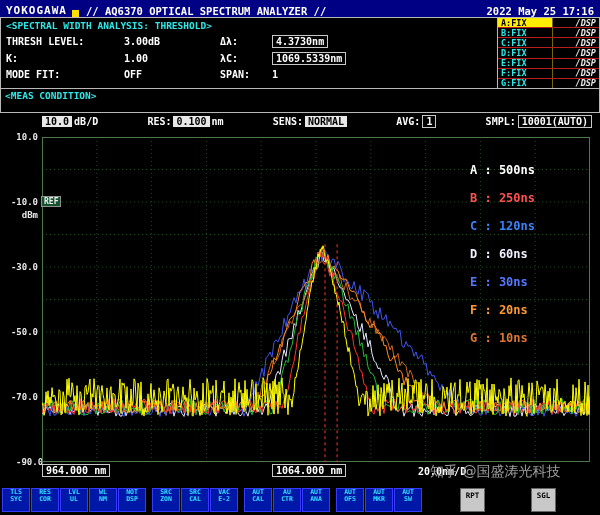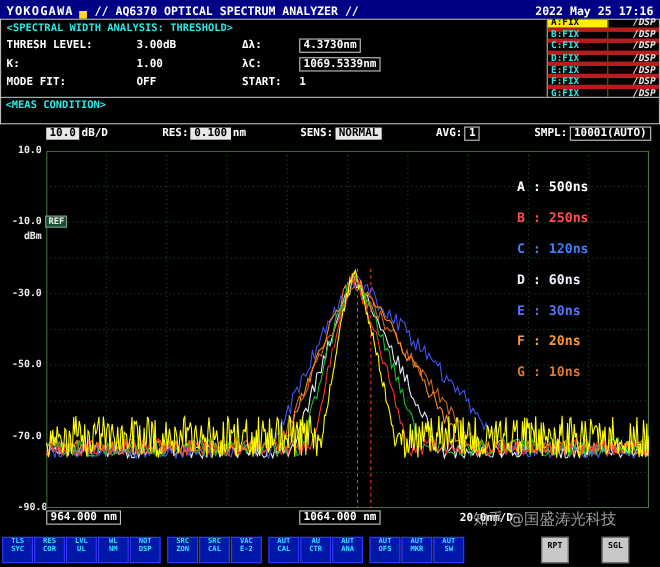--- a/index.html
+++ b/index.html
@@ -16,21 +16,21 @@
   
   .panels{position:absolute;top:17px;left:0;width:600px;height:72px;display:flex}
   .analysis{width:497px;border:1px solid #b8b8b8;border-right:none;padding:2px 0 0 5px}
   .ptitle{color:#2ee8e8;font-size:9.5px;font-weight:bold;white-space:nowrap}
   .arow{display:grid;grid-template-columns:118px 96px 52px auto;font-size:10px;font-weight:bold;
         margin-top:4px;align-items:center}
   .lbl{color:#fff;white-space:nowrap}
   .val{color:#fff;white-space:nowrap}
   .boxed{border:1px solid #c8c8c8;padding:0 3px;justify-self:start;display:inline-block}
   .trace-panel{width:103px;border:1px solid #b8b8b8;display:flex;flex-direction:column;background:#000}
-  .trace-row{flex:1;display:flex;border-bottom:4px solid #b91c1c;font-size:8.5px;font-weight:bold;min-height:0}
+  .trace-row{flex:1;display:flex;border-bottom:1px solid #b91c1c;font-size:8.5px;font-weight:bold;min-height:0}
   .trace-row:last-child{border-bottom:none}
   .tname{width:54%;color:#2ee8e8;display:flex;align-items:center;padding-left:3px;border-right:1px solid #7a6400}
   .trace-row.active .tname{background:#ffee00;color:#000}
   .tmode{flex:1;color:#e8e8e8;font-style:italic;display:flex;align-items:center;justify-content:flex-end;padding-right:3px}
   
   .meas{position:absolute;top:89px;left:0;width:600px;height:24px;border:1px solid #b8b8b8;border-top:none;padding:1px 4px}
   .mrow{display:flex;gap:12px;font-size:10px;font-weight:bold;margin-top:0}
   .mitem{display:flex;align-items:center;gap:2px;white-space:nowrap}
   
   .settings{position:absolute;top:114px;left:42px;right:8px;height:14px;display:flex;
@@ -51,21 +51,21 @@
   .xlab{position:absolute;top:464px;font-size:10px;font-weight:bold;color:#fff;white-space:nowrap}
   .xlab.xleft{left:42px}
   .xlab.xcenter{left:272px}
   .xlab.xscale{left:418px;top:466px;border:none}
   
   .softkeys{position:absolute;top:488px;left:2px;width:596px;height:24px;display:flex;justify-content:space-between}
   .skgroup{display:flex;gap:1px}
   .skey{width:28px;background:#0018a8;border:1px solid #3a3aff;color:#33e0ff;font-size:6.5px;
         line-height:7px;text-align:center;font-weight:bold;overflow:hidden}
   .skey.gap{margin-left:5px}
-  .status-group{display:flex;gap:1px}
+  .status-group{display:flex;gap:17px}
   .skey.status{width:25px;color:#000;font-size:7.5px;line-height:14px;border:1px solid #666}
   
   .watermark{position:absolute;top:463px;left:430px;font-size:14px;z-index:6;
              font-family:"DejaVu Sans",sans-serif;white-space:nowrap}
 </style>
 </head>
 <body>
 
 <div class="screen">
 
@@ -87,21 +87,21 @@
       </div>
       <div class="arow">
         <span class="lbl">K:</span>
         <span class="val">1.00</span>
         <span class="lbl">λC:</span>
         <span class="val boxed">1069.5339nm</span>
       </div>
       <div class="arow">
         <span class="lbl">MODE FIT:</span>
         <span class="val">OFF</span>
-        <span class="lbl">START:</span>
+        <span class="lbl">SPAN:</span>
         <span class="val">1</span>
       </div>
     </div>
     <div class="trace-panel">
         <div class="trace-row active">
           <span class="tname">A:FIX</span>
           <span class="tmode">/DSP</span>
         </div>
         <div class="trace-row">
           <span class="tname">B:FIX</span>

